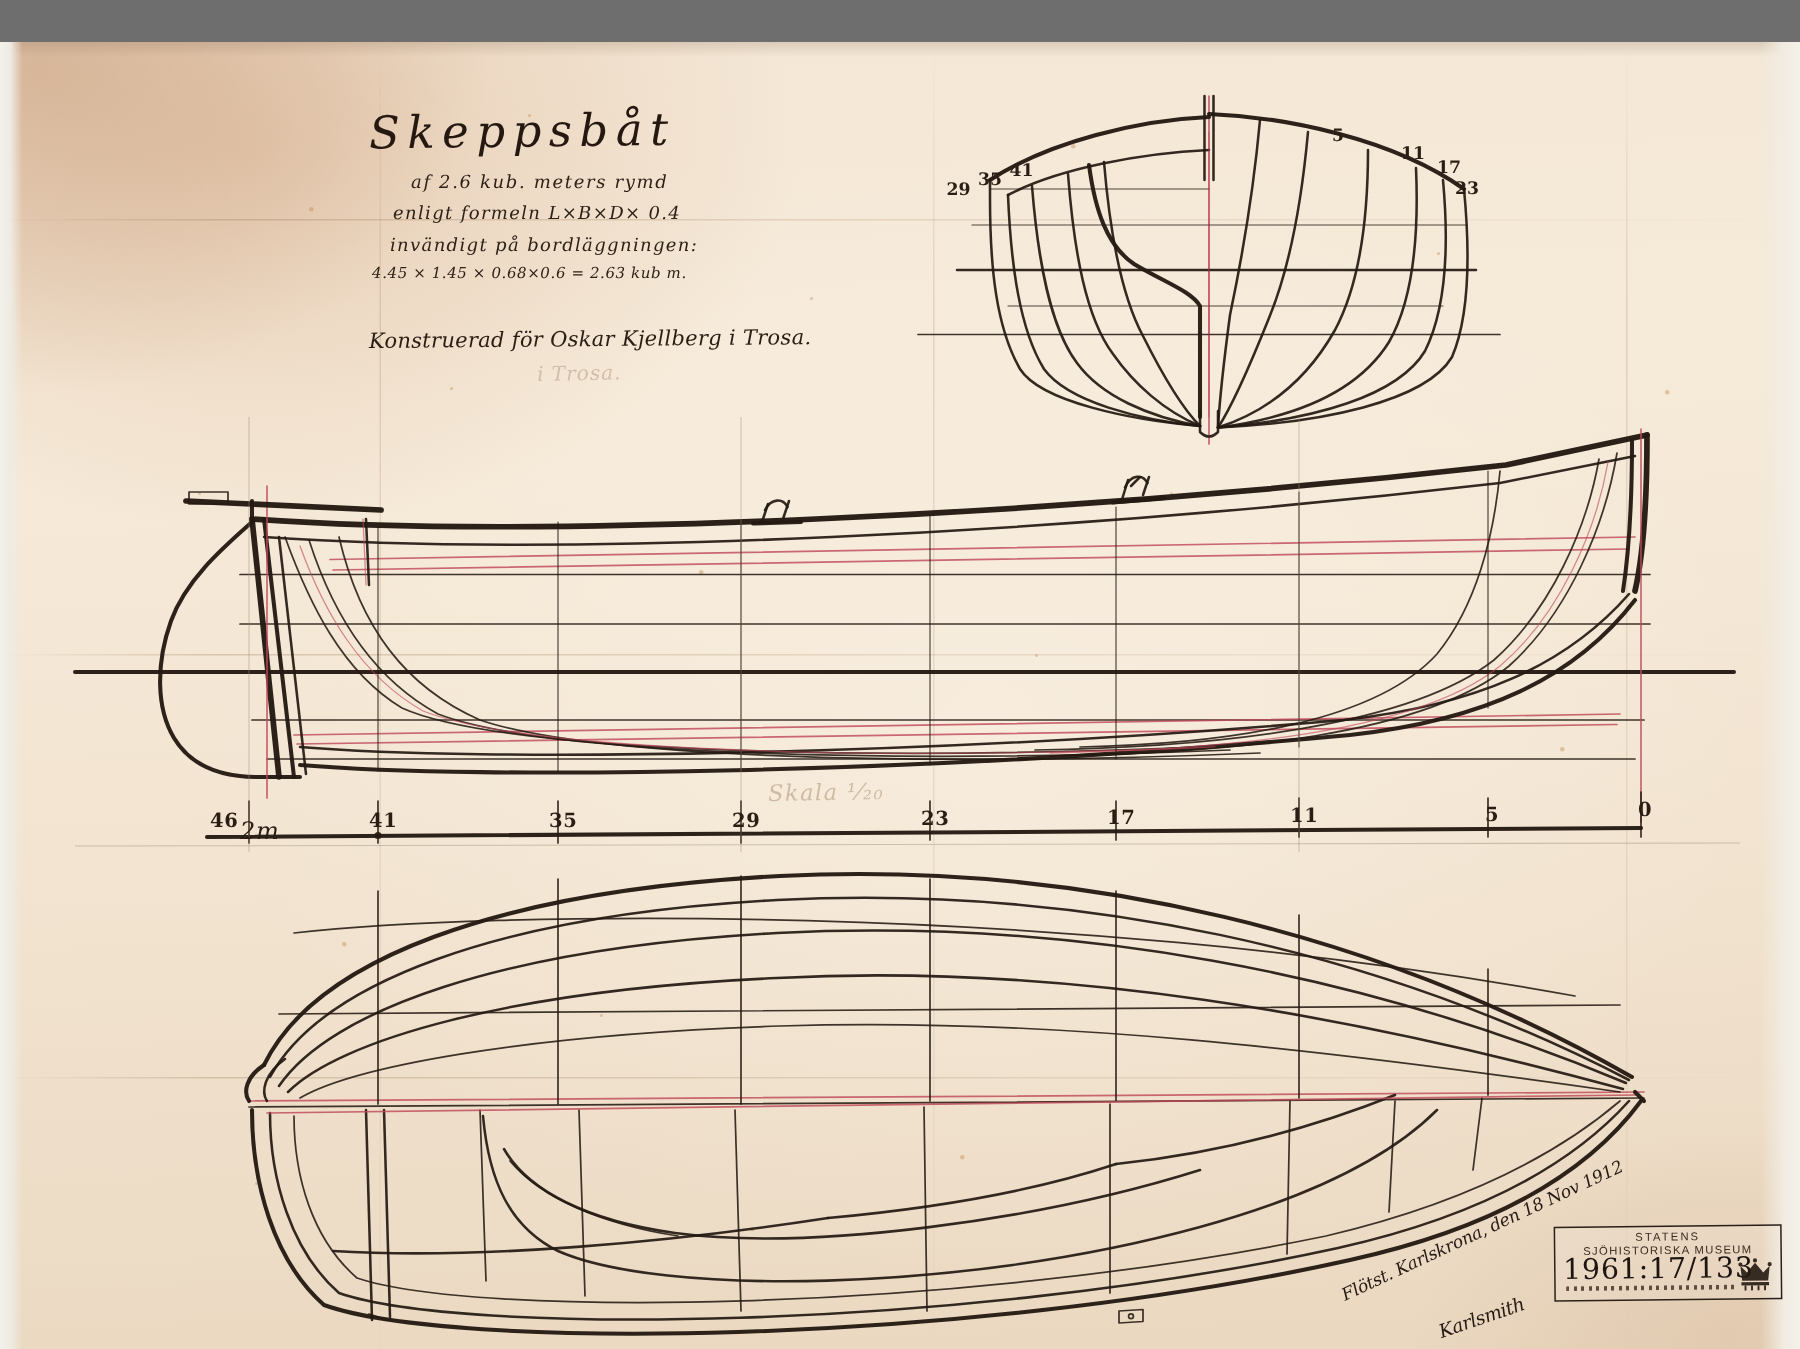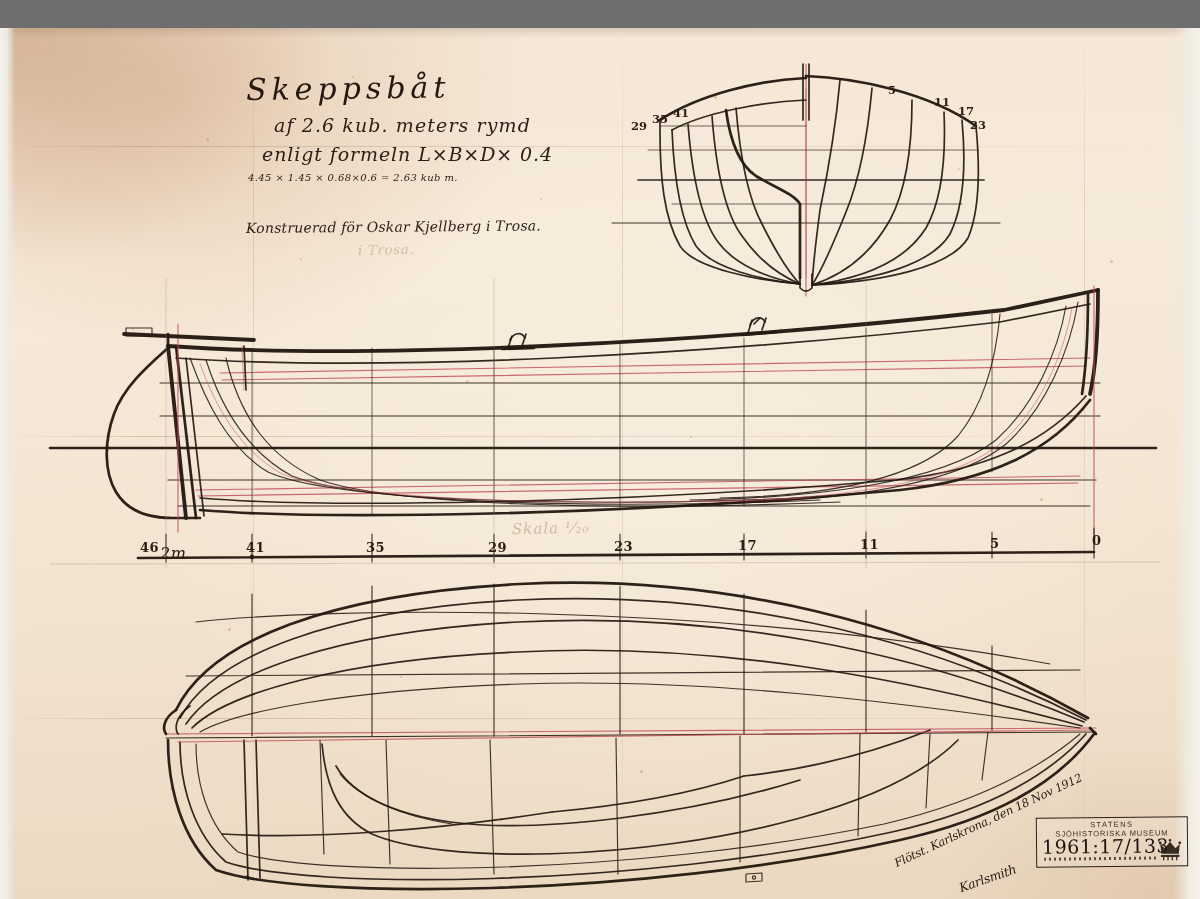--- a/index.html
+++ b/index.html
@@ -45,21 +45,21 @@
   .w2{stroke-width:1.7;opacity:.93;}
   .w3{stroke-width:2.7;opacity:.96;}
   .w4{stroke-width:3.8;opacity:.97;}
   .red{fill:none;stroke:#c0495a;stroke-width:1.15;opacity:.82;stroke-linecap:round;}
   .red2{fill:none;stroke:#c0495a;stroke-width:.85;opacity:.62;stroke-linecap:round;}
   .pencil{fill:none;stroke:#9c8b78;stroke-width:.7;opacity:.45;}
   .title-blk{position:absolute;left:246px;top:44px;width:340px;}
   .t-main{font-size:30px;letter-spacing:5px;color:#241810;
     font-family:"DejaVu Serif",serif;font-style:italic;white-space:nowrap;
     transform:rotate(-.7deg);transform-origin:left center;}
-  .t-line{font-size:19px;color:#2d2016;white-space:nowrap;
+  .t-line{font-size:12px;color:#2d2016;white-space:nowrap;
     font-family:"DejaVu Serif",serif;font-style:italic;margin-top:7px;}
   .t-l1{margin-left:28px;letter-spacing:1.1px;}
   .t-l2{margin-left:16px;letter-spacing:.9px;}
   .t-l3{margin-left:14px;letter-spacing:.9px;}
   .t-l4{margin-left:2px;letter-spacing:.4px;font-size:10px;}
   .t-constr{position:absolute;left:246px;top:192px;font-size:14px;
     font-family:"DejaVu Serif",serif;font-style:italic;color:#2a1d14;
     letter-spacing:.2px;white-space:nowrap;transform:rotate(-.5deg);transform-origin:left center;}
   .ghost{position:absolute;left:358px;top:214px;font-size:13.5px;
     font-family:"DejaVu Serif",serif;font-style:italic;color:#b79d86;opacity:.55;
@@ -313,20 +313,21 @@
 
       <path class="pencil" d="M166,250 L166,540 M494,250 L494,540 M866,250 L866,540"></path>
       <path class="pencil" d="M50,536 L1160,534"></path>
     </g>
   </svg>
 
   <div class="title-blk">
     <div class="t-main">Skeppsbåt</div>
     <div class="t-line t-l1">af 2.6 kub. meters rymd</div>
     <div class="t-line t-l2">enligt formeln L×B×D× 0.4</div>
+    <div class="t-line t-l3">invändigt på bordläggningen:</div>
     <div class="t-line t-l4">4.45 × 1.45 × 0.68×0.6 = 2.63 kub m.</div>
   </div>
   <div class="t-constr">Konstruerad för Oskar Kjellberg i Trosa.</div>
   <div class="ghost">i Trosa.</div>
 
   <div class="skala">Skala ¹⁄₂₀</div>
 
   <div class="stnum" style="left:140px;top:512px">46</div>
   <div class="stnum" style="left:160px;top:516px;font-size:16px;font-weight:400;font-style:italic">2m</div>
   <div class="stnum" style="left:246px;top:512px">41</div>

